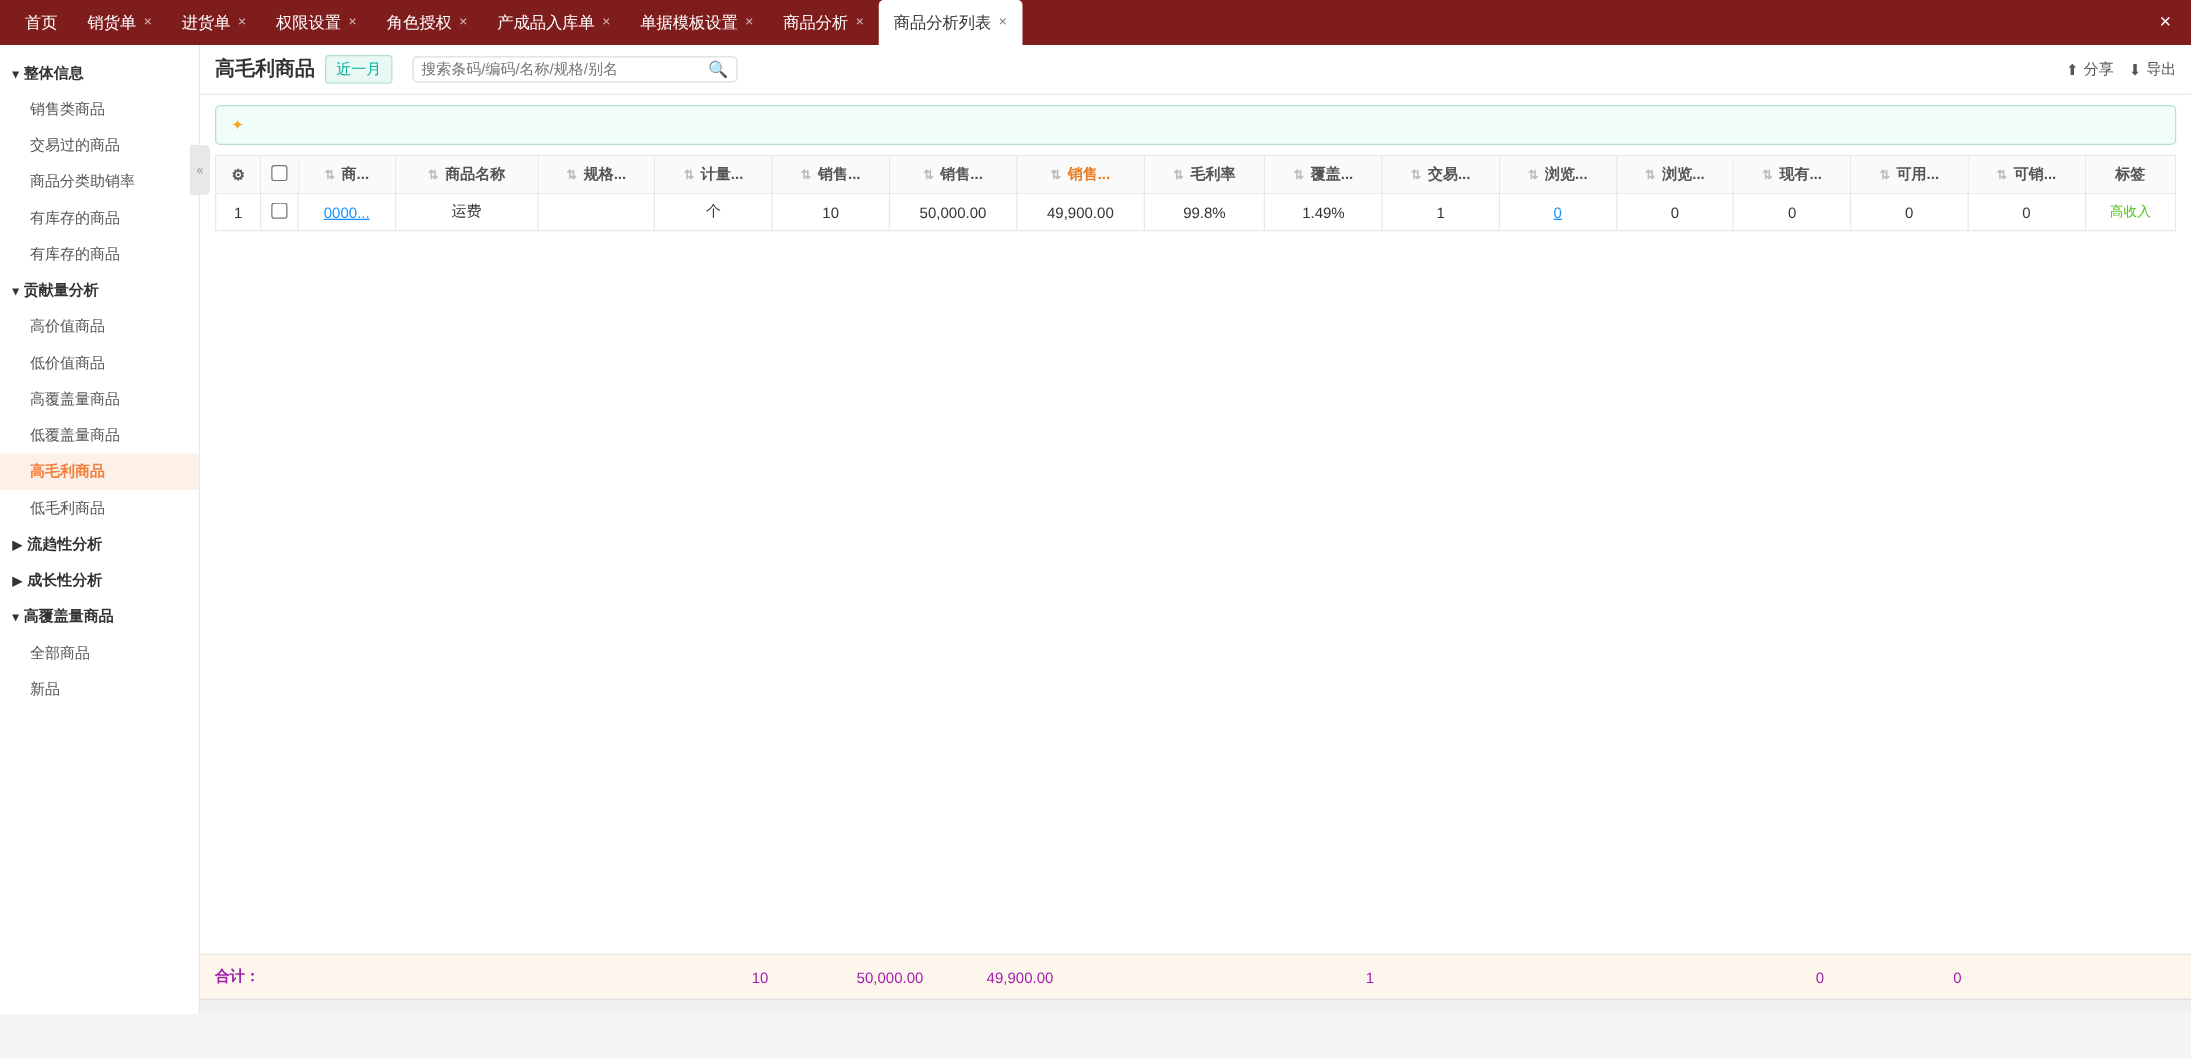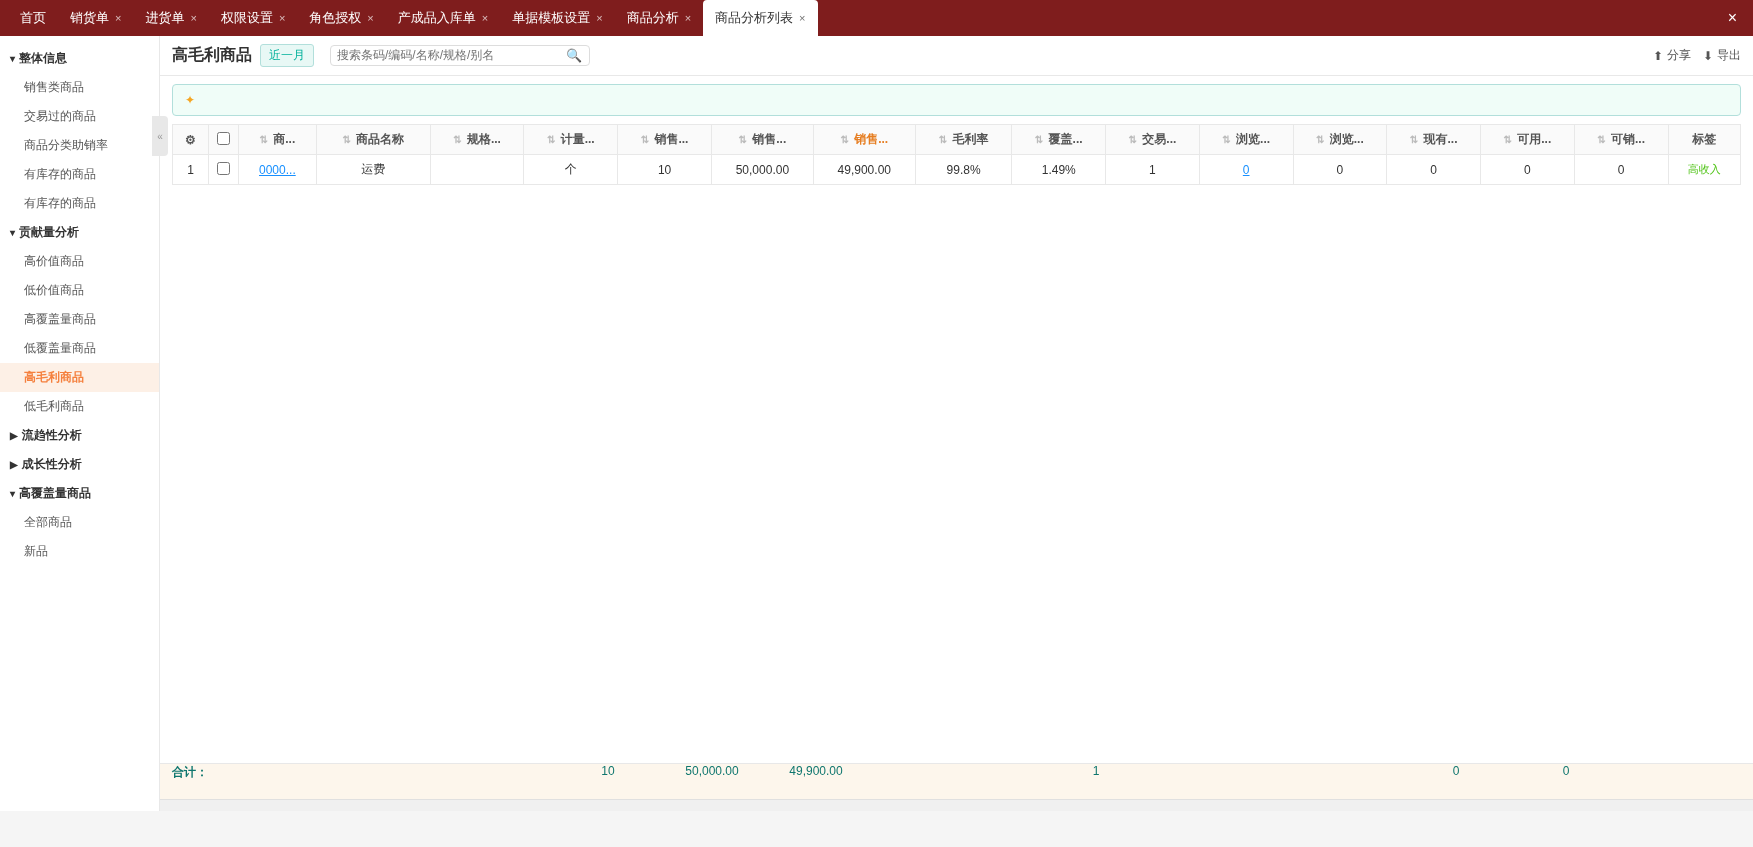--- a/index.html
+++ b/index.html
@@ -214,23 +214,24 @@
     }
     .tag-high { color: #52c41a; font-size: 11px; }
     .tag-link { color: #1890ff; text-decoration: underline; cursor: pointer; margin-top: 37px; }
 
     
     .footer-total {
       height: 36px;
       background: #fdf6ec;
       border-top: 1px solid #e8e8e8;
       display: flex;
+      align-items: center;
       padding: 0 12px;
       font-size: 12px;
-      color: #0f766e;
+      color: #a21caf;
       flex-shrink: 0;
     }
     .footer-total .label { font-weight: bold; margin-right: 20px; }
     .footer-total .values {
       display: flex;
       gap: 0;
     }
     .footer-val {
       min-width: 80px;
       text-align: center;

